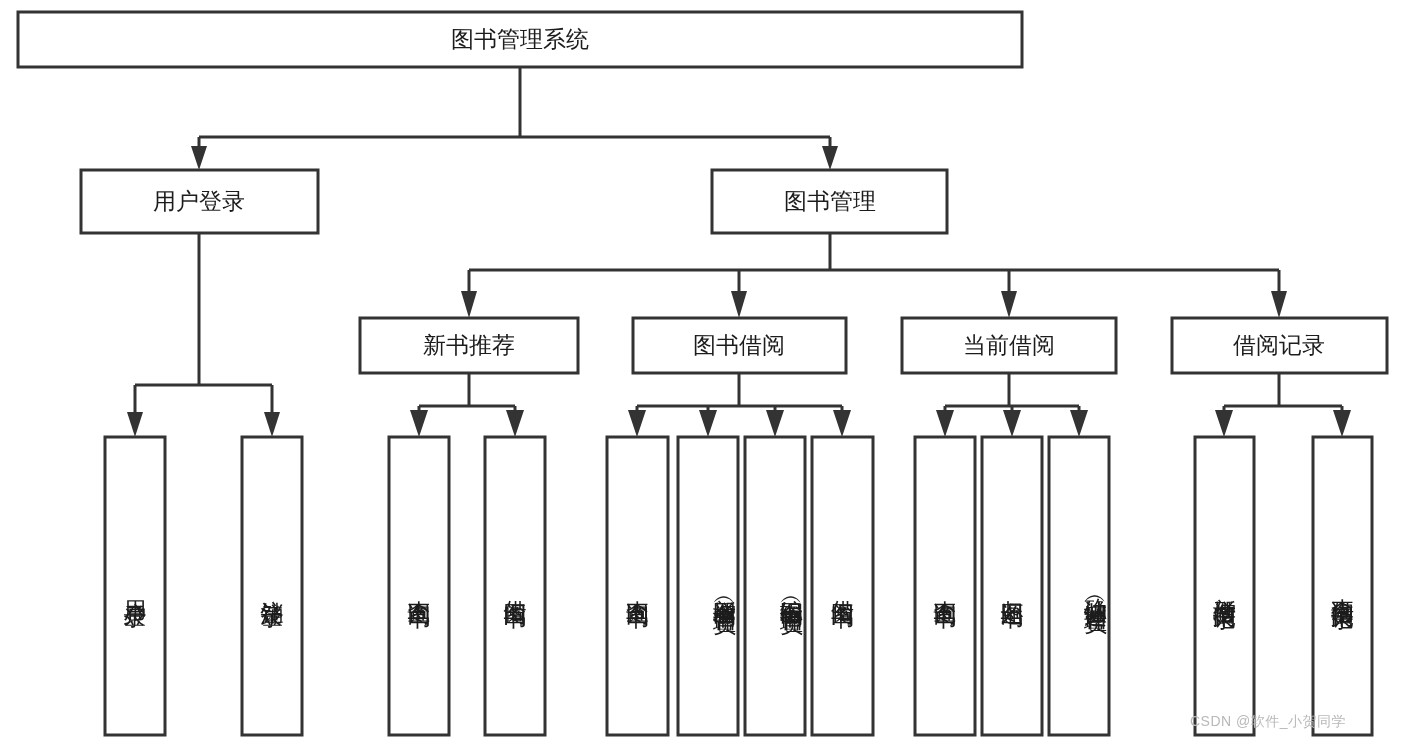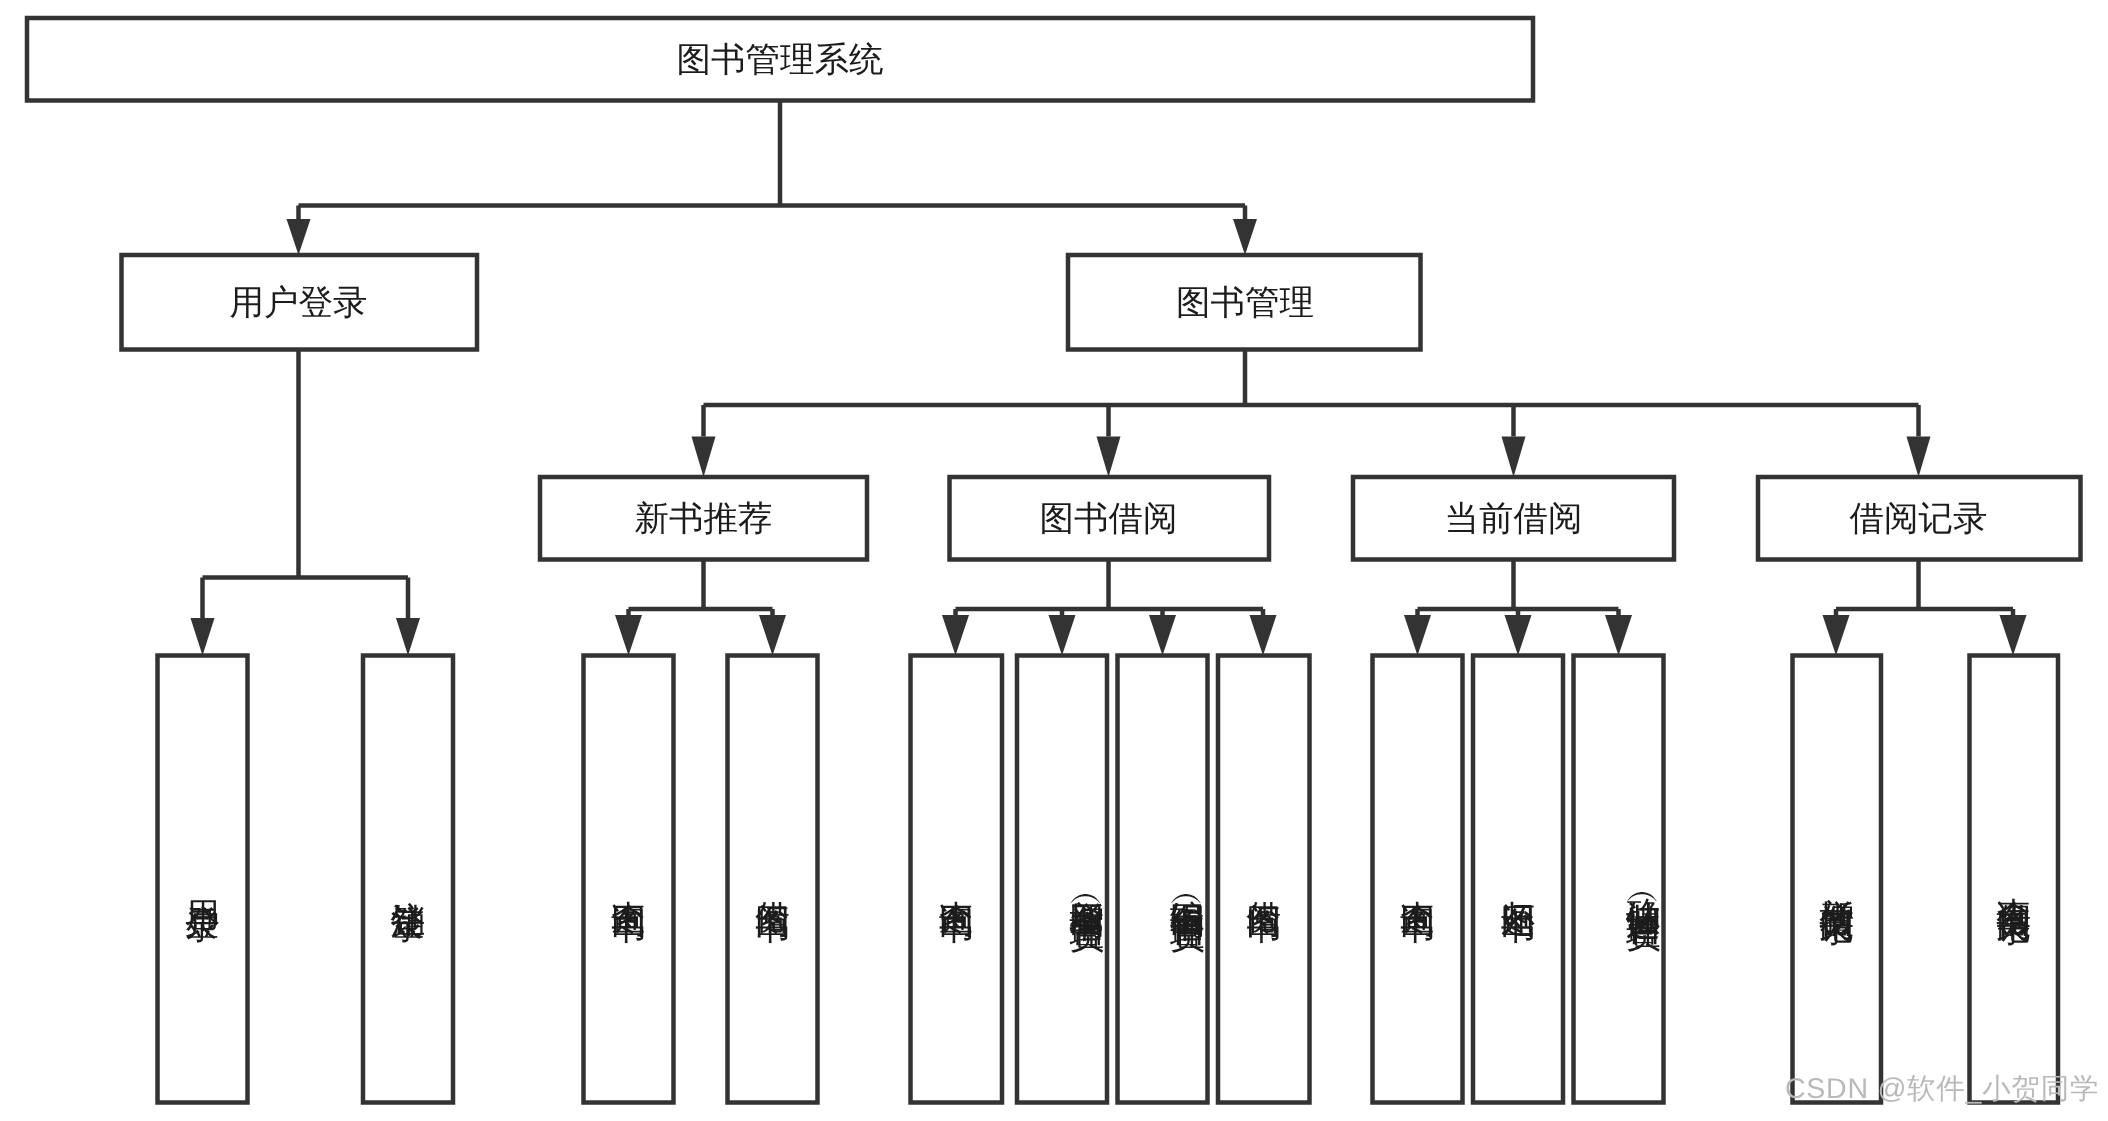--- a/index.html
+++ b/index.html
@@ -59,21 +59,21 @@
     letter-spacing: 2px;
     white-space: nowrap;
     text-align: center;
     pointer-events: none;
   }
   .watermark {
     position: absolute;
     left: 1190px;
     top: 713px;
     font-family: "Liberation Sans", "DejaVu Sans", sans-serif;
-    font-size: 19px;
+    font-size: 14px;
     color: #b9b9b9;
     white-space: nowrap;
     letter-spacing: 0.5px;
   }
 </style>
 </head>
 <body>
 
 <div id="diagram-root">
 

